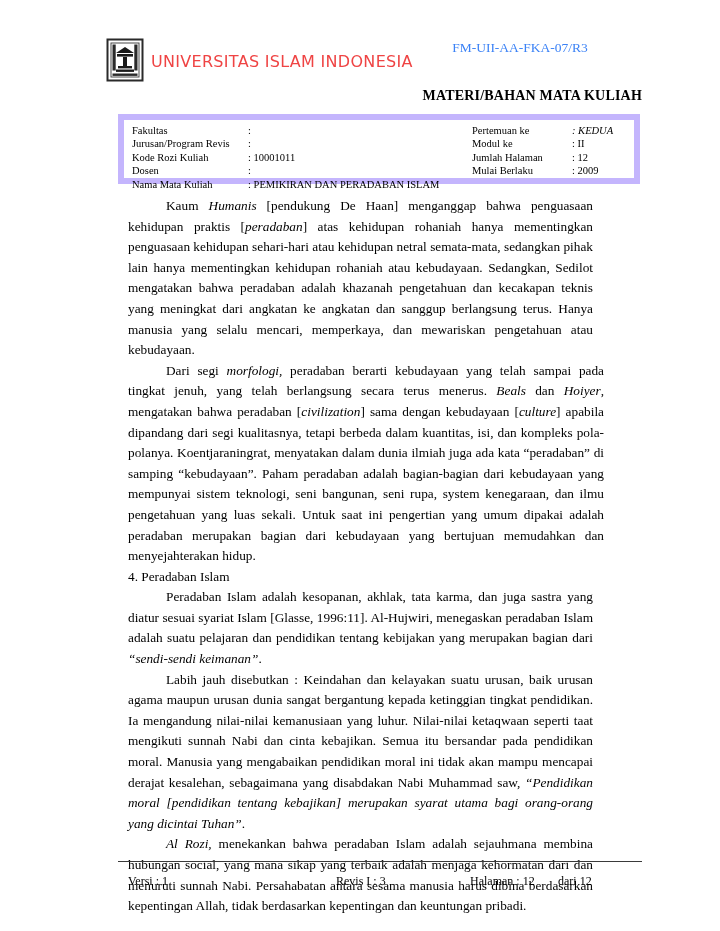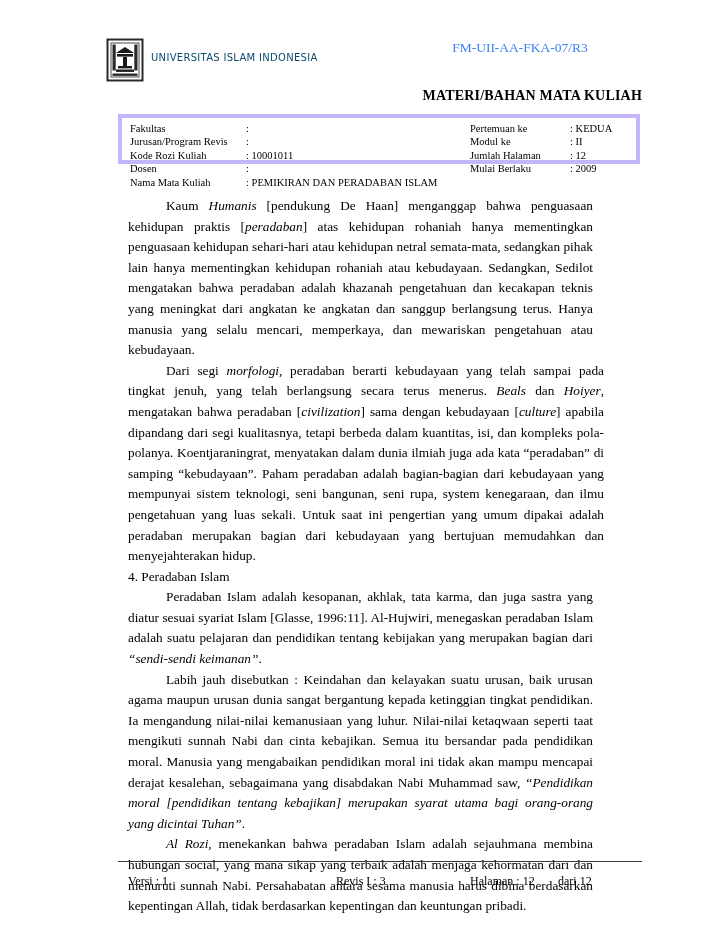--- a/index.html
+++ b/index.html
@@ -36,23 +36,23 @@
     left: 0px;
     top: 2px;
     width: 38px;
     height: 44px;
   }
   .univ-name {
     position: absolute;
     left: 45px;
     top: 16px;
     font-family: "DejaVu Sans", "Liberation Sans", sans-serif;
-    font-size: 10px;
+    font-size: 16px;
     letter-spacing: 0.3px;
-    color: #0c4a6e;
+    color: #ef4444;
     white-space: nowrap;
   }
   .form-code {
     position: absolute;
     left: 300px;
     top: 4px;
     width: 228px;
     text-align: center;
     font-size: 13.5px;
     color: #3b82f6;
@@ -69,22 +69,22 @@
     font-weight: bold;
     letter-spacing: 0.2px;
   }
 
   
   .info-box {
     position: absolute;
     left: 118px;
     top: 114px;
     width: 522px;
-    height: 50px;
-    border: 4px solid #c4b5fd;
+    height: 70px;
+    border: 6px solid #c4b5fd;
     box-sizing: border-box;
   }
   .info-cols {
     position: absolute;
     left: 0; top: 0;
     width: 100%;
     height: 100%;
     padding: 4px 0 0 0;
     box-sizing: border-box;
   }
@@ -106,21 +106,21 @@
   .info-label {
     display: inline-block;
     vertical-align: top;
   }
   .info-col.left  .info-label { width: 116px; }
   .info-col.right .info-label { width: 100px; }
   .info-value {
     display: inline-block;
     vertical-align: top;
   }
-  .info-value.italic { }
+  .info-value.italic { font-style: italic; }
 
   
   .body {
     position: absolute;
     left: 128px;
     top: 196px;
     width: 465px;
     font-size: 13.3px;
     line-height: 20.6px;
     text-align: justify;

